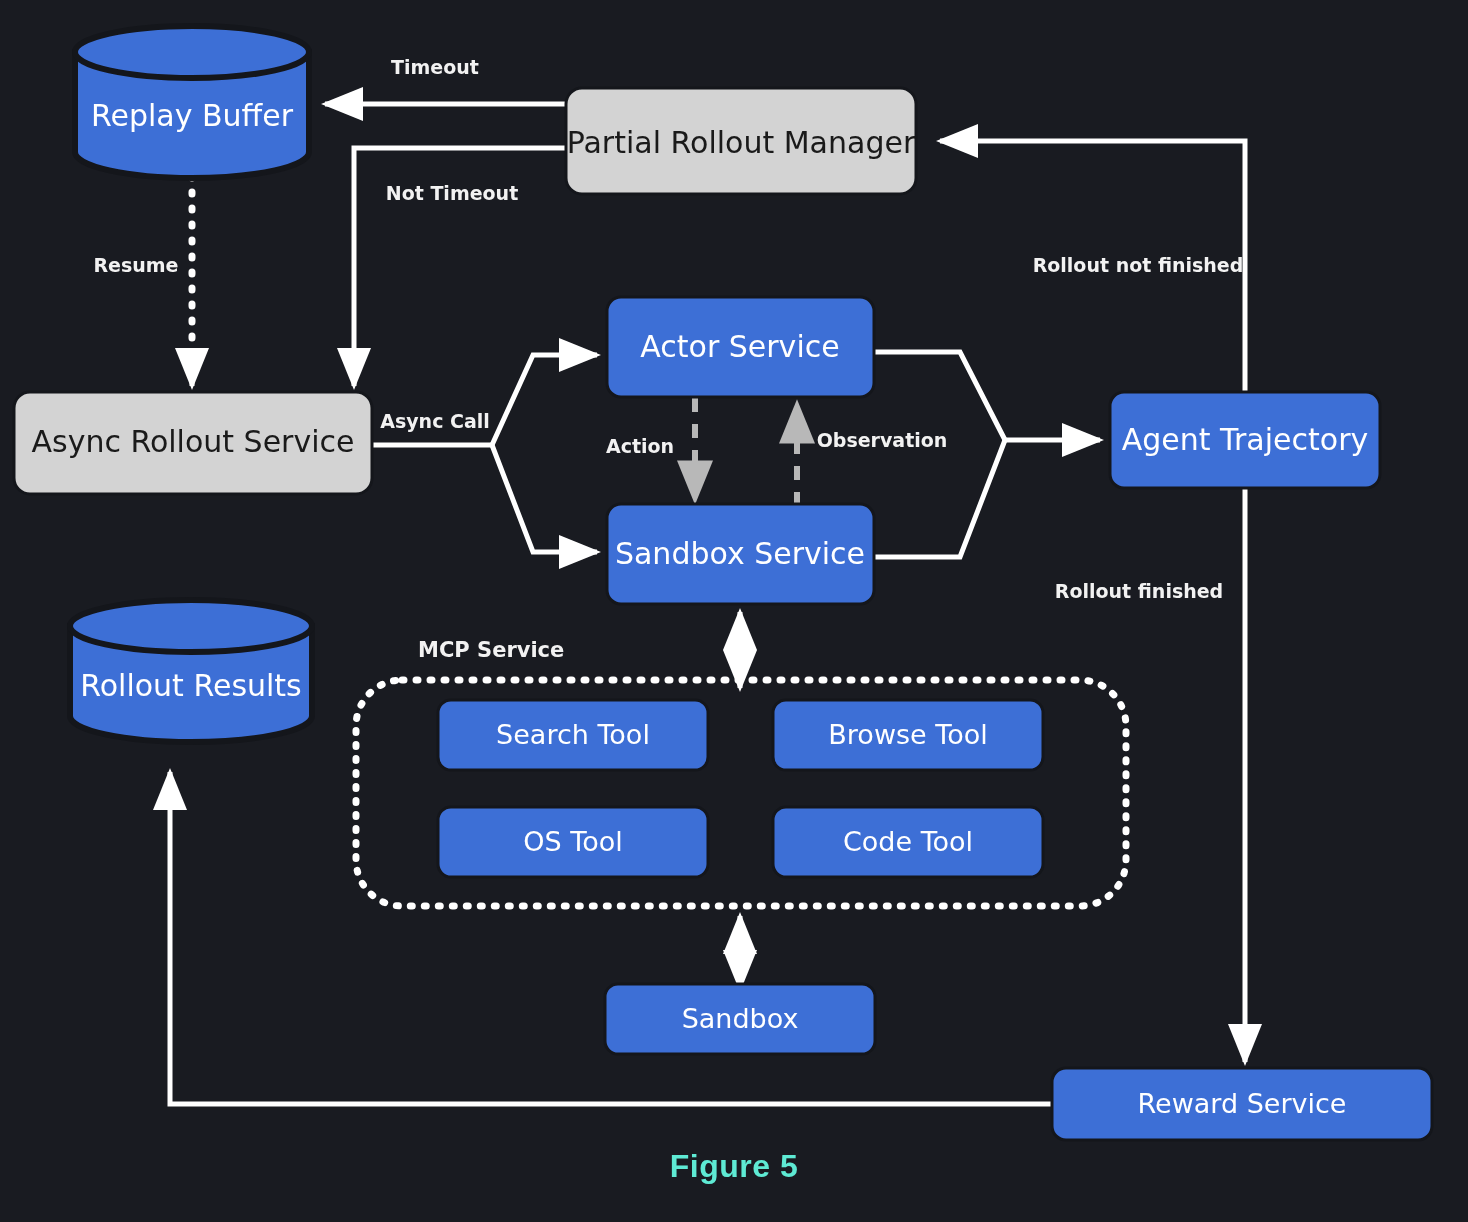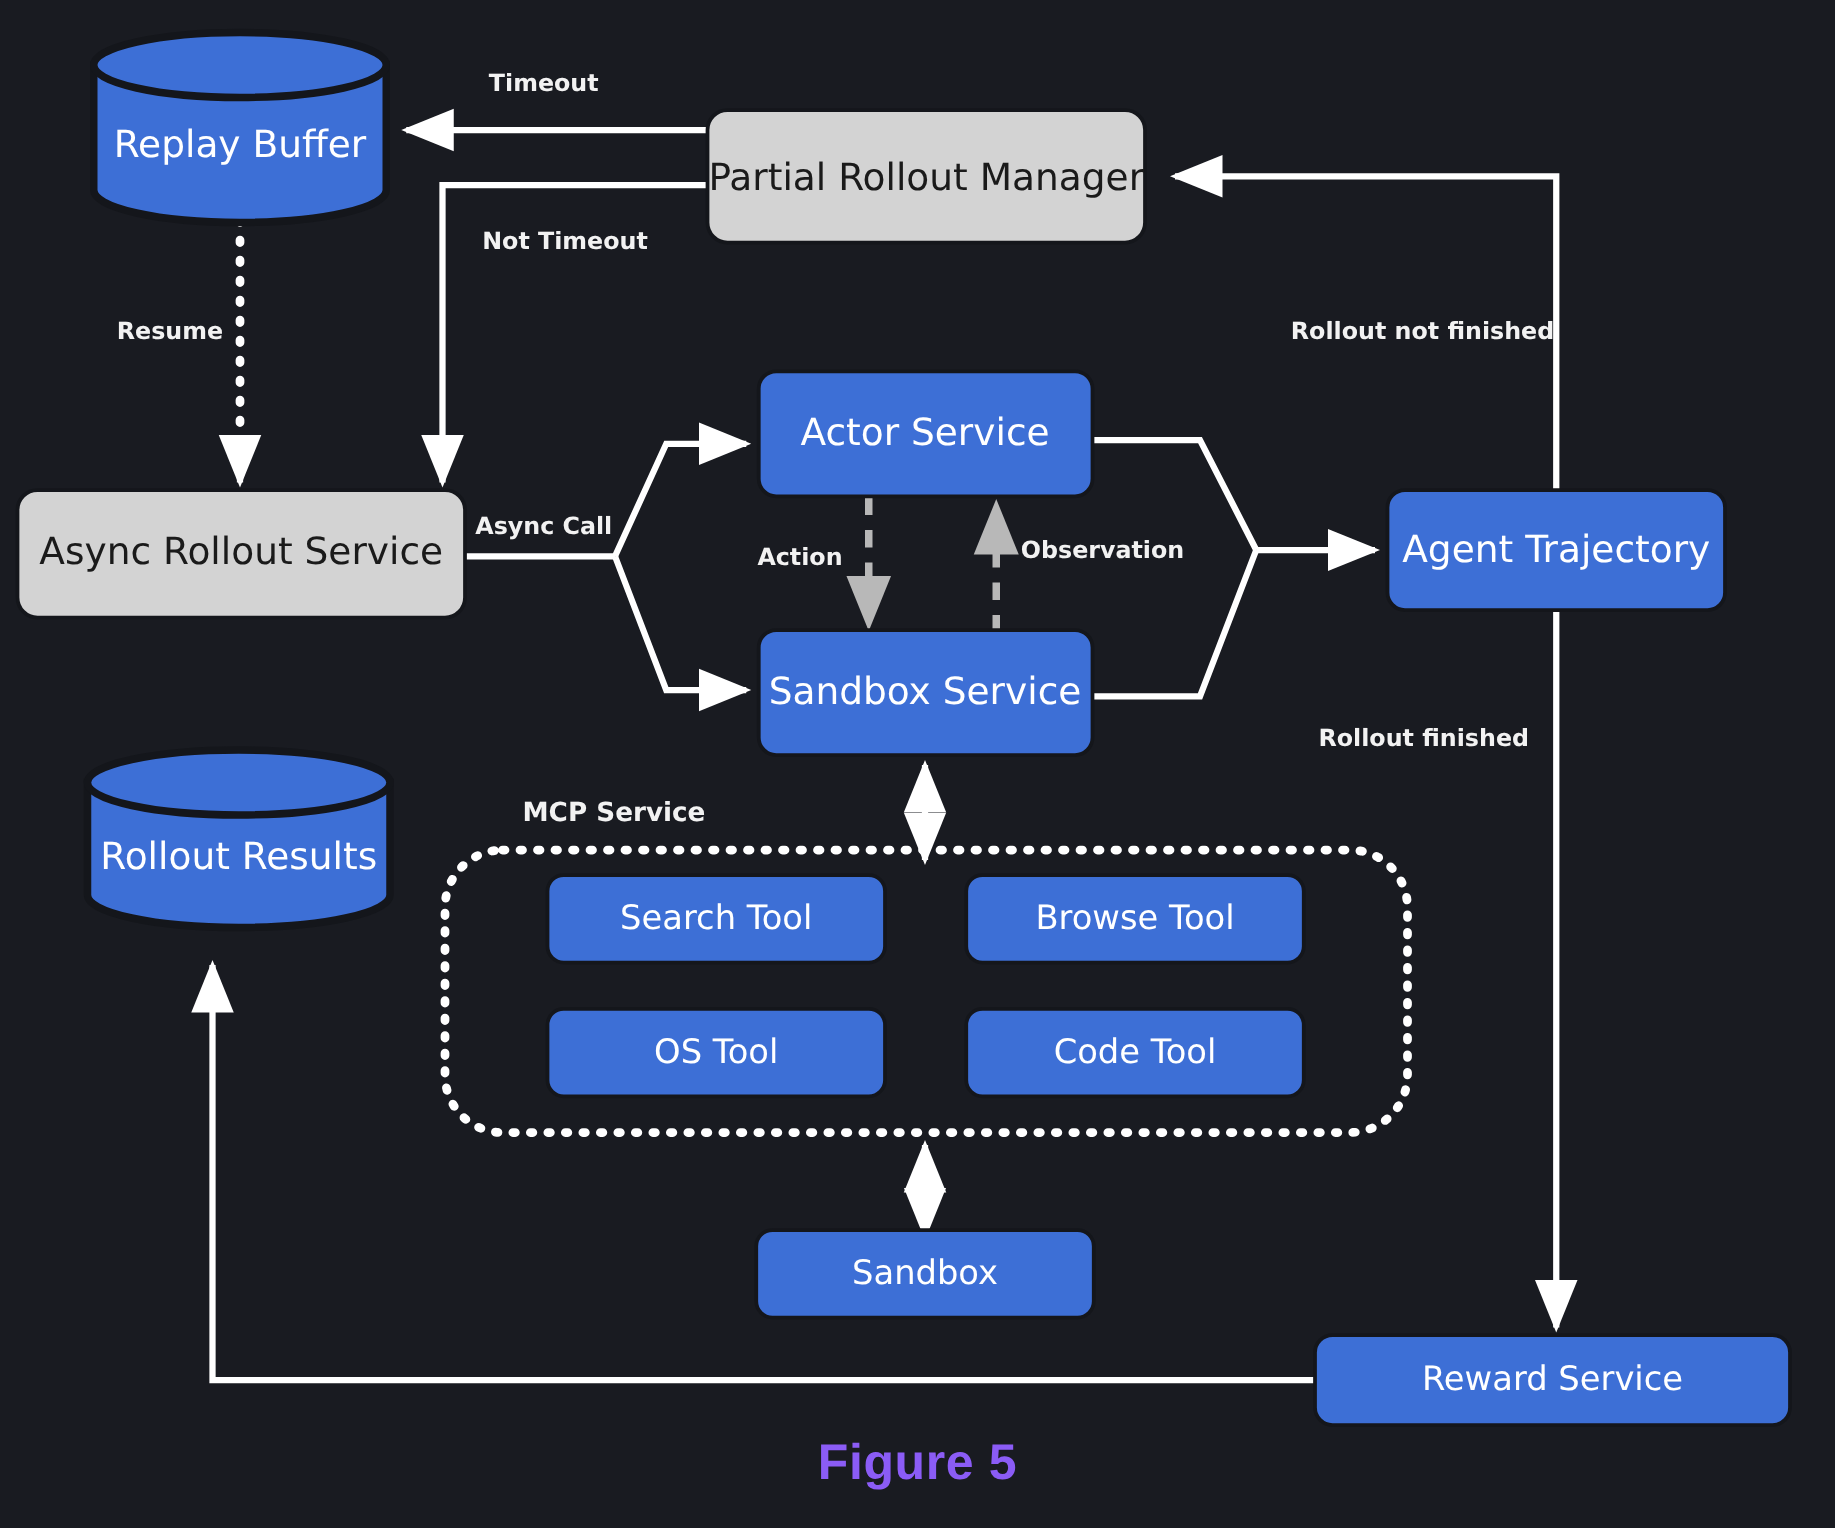--- a/index.html
+++ b/index.html
@@ -54,23 +54,23 @@
     dominant-baseline: middle;
     font-size: 21px;
     font-weight: bold;
   }
   .caption {
     position: absolute;
     left: 0;
     top: 1148px;
     width: 1468px;
     text-align: center;
-    color: #8b5cf6;
+    color: #5eead4;
     font-family: "Liberation Sans", sans-serif;
-    font-size: 40px;
+    font-size: 32px;
     font-weight: bold;
     letter-spacing: 0.5px;
   }
   .edge-line {
     fill: none;
     stroke: #ffffff;
     stroke-width: 5;
   }
   .edge-line-dotted {
     fill: none;

